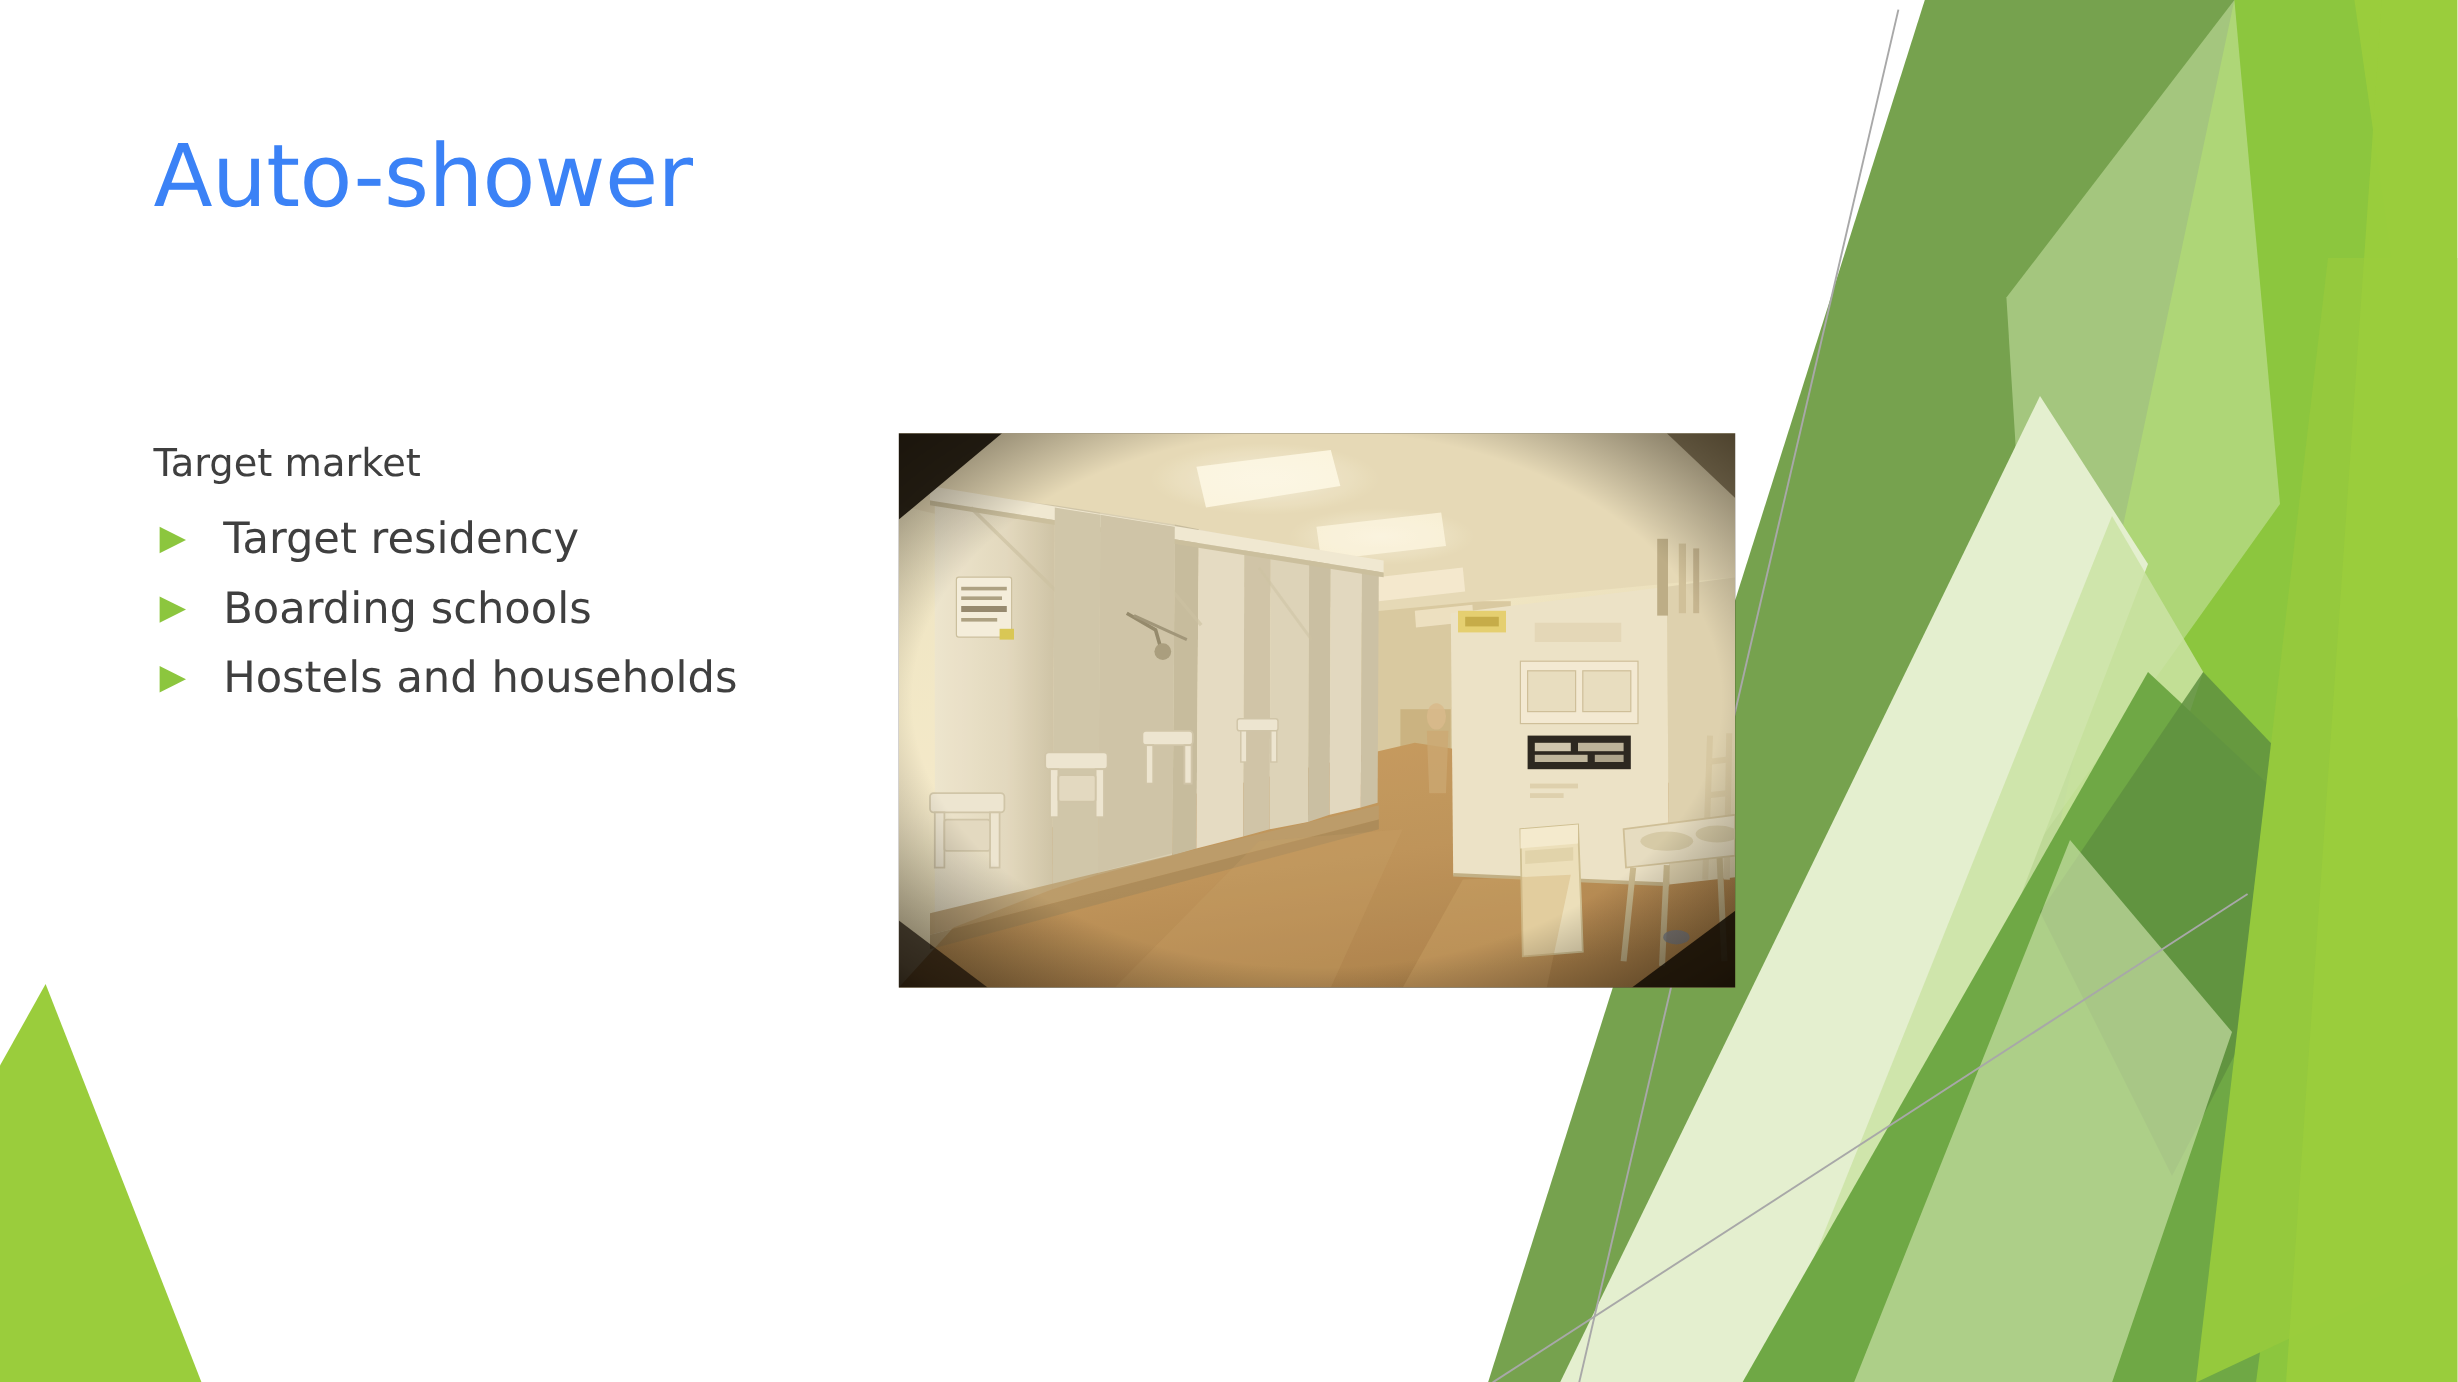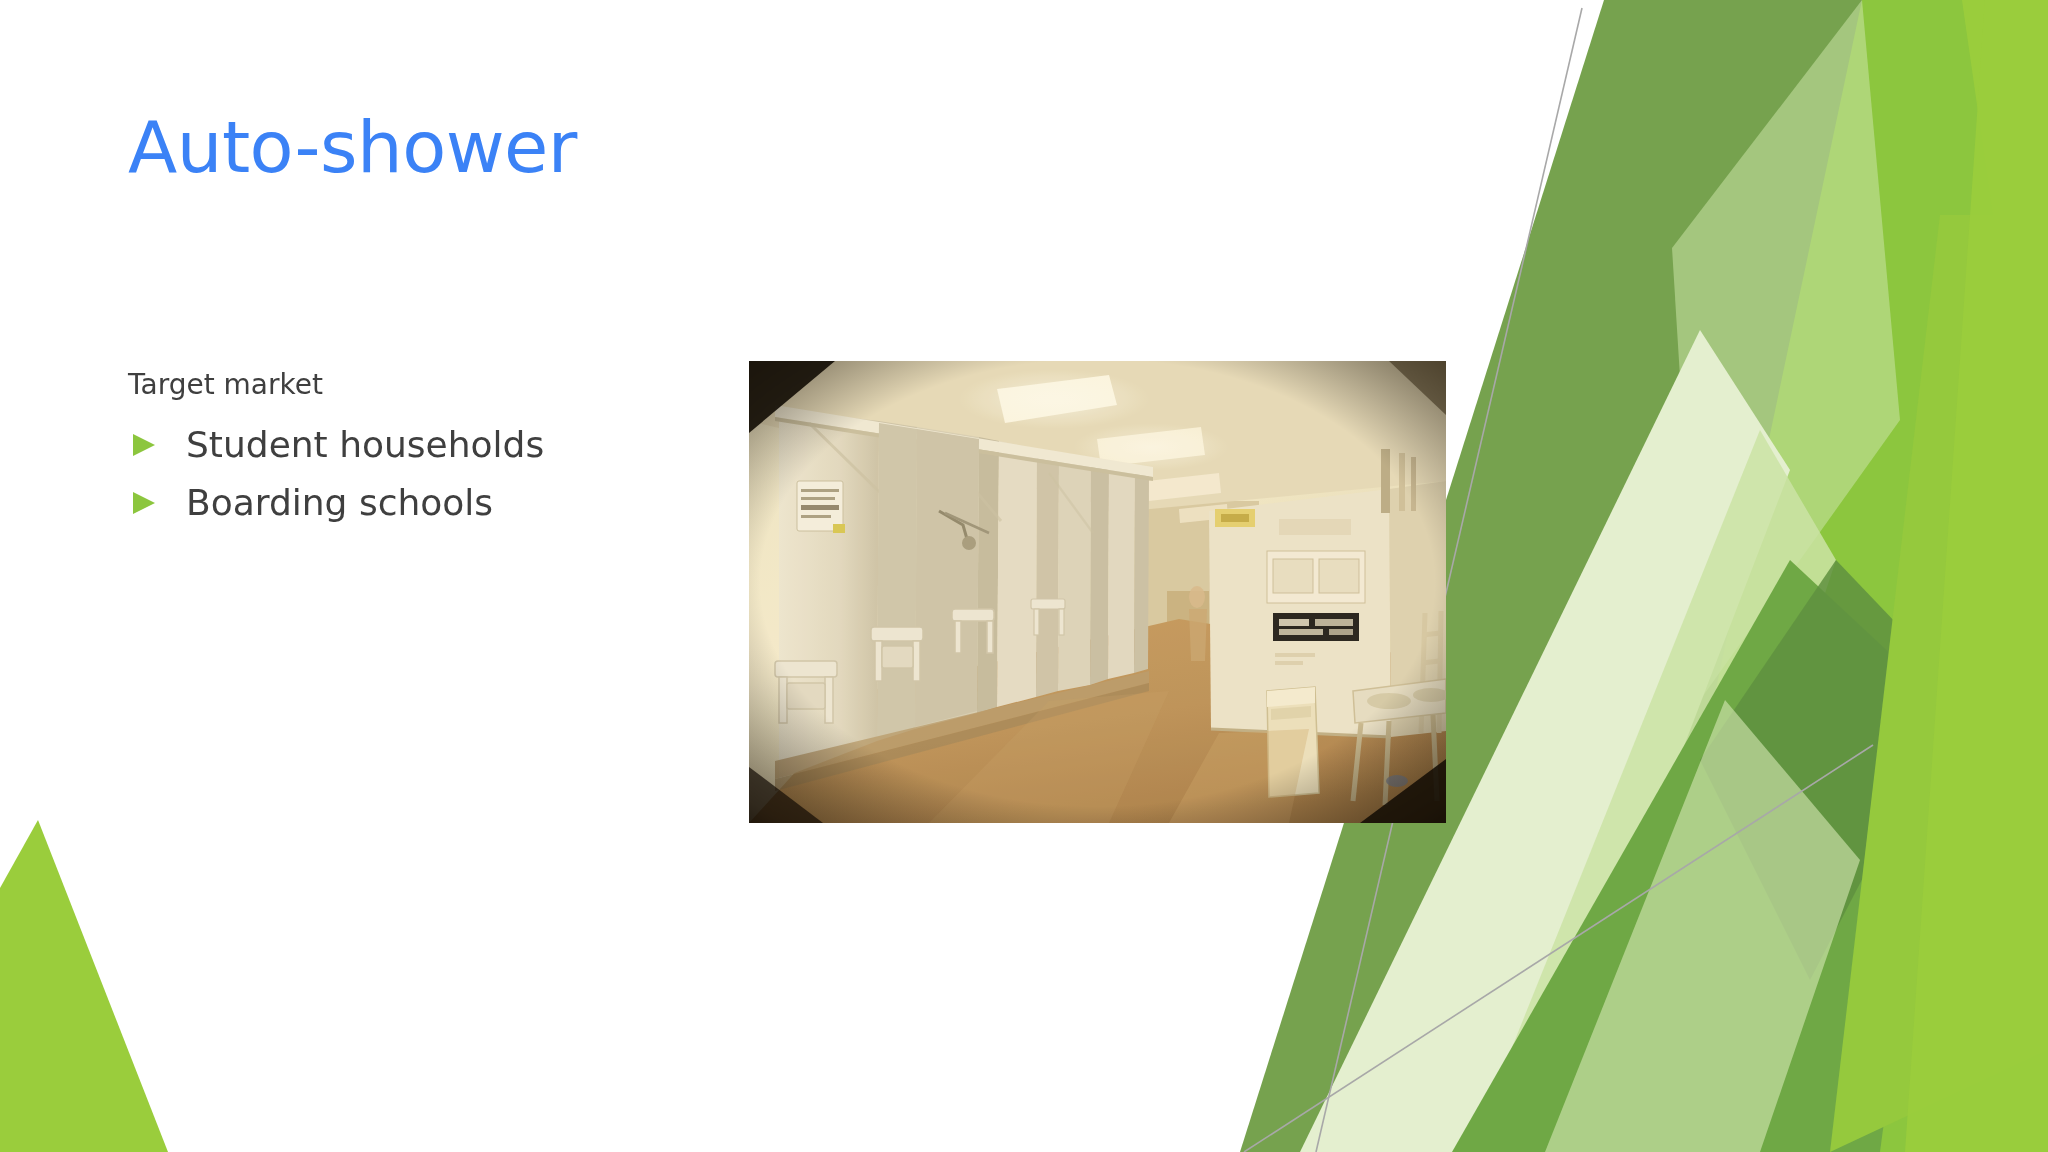--- a/index.html
+++ b/index.html
@@ -47,21 +47,21 @@
 
   
   #body-block {
     position: absolute;
     left: 128px;
     top: 368px;
     width: 620px;
   }
 
   .lead-line {
-    font-size: 28px;
+    font-size: 32px;
     line-height: 1.18;
     color: #3F3F3F;
     margin: 0 0 22px 0;
     font-weight: 400;
   }
 
   .bullet-list {
     list-style: none;
     margin: 0;
     padding: 0;
@@ -144,30 +144,36 @@
   <div id="body-block">
 
     <p class="lead-line">Target market</p>
 
     <ul class="bullet-list">
 
       <li class="bullet-item">
         <svg class="bullet-marker" viewBox="0 0 28 28" xmlns="http://www.w3.org/2000/svg">
           <polygon points="3,3 25,14 3,25" fill="#8CC63E"></polygon>
         </svg>
-        <span class="bullet-text">Student households</span>
+        <span class="bullet-text">Target residency</span>
       </li>
 
       <li class="bullet-item">
         <svg class="bullet-marker" viewBox="0 0 28 28" xmlns="http://www.w3.org/2000/svg">
           <polygon points="3,3 25,14 3,25" fill="#8CC63E"></polygon>
         </svg>
         <span class="bullet-text">Boarding schools</span>
       </li>
 
+      <li class="bullet-item">
+        <svg class="bullet-marker" viewBox="0 0 28 28" xmlns="http://www.w3.org/2000/svg">
+          <polygon points="3,3 25,14 3,25" fill="#8CC63E"></polygon>
+        </svg>
+        <span class="bullet-text">Hostels and households</span>
+      </li>
 
     </ul>
   </div>
 
   <div id="photo-frame">
     <svg id="photo-svg" viewBox="0 0 697 462" preserveAspectRatio="none" xmlns="http://www.w3.org/2000/svg">
       <defs>
         <linearGradient id="ceilGrad" x1="0" y1="0" x2="0.75" y2="1">
           <stop offset="0%" stop-color="#efe6c6"></stop>
           <stop offset="45%" stop-color="#f6eecf"></stop>

